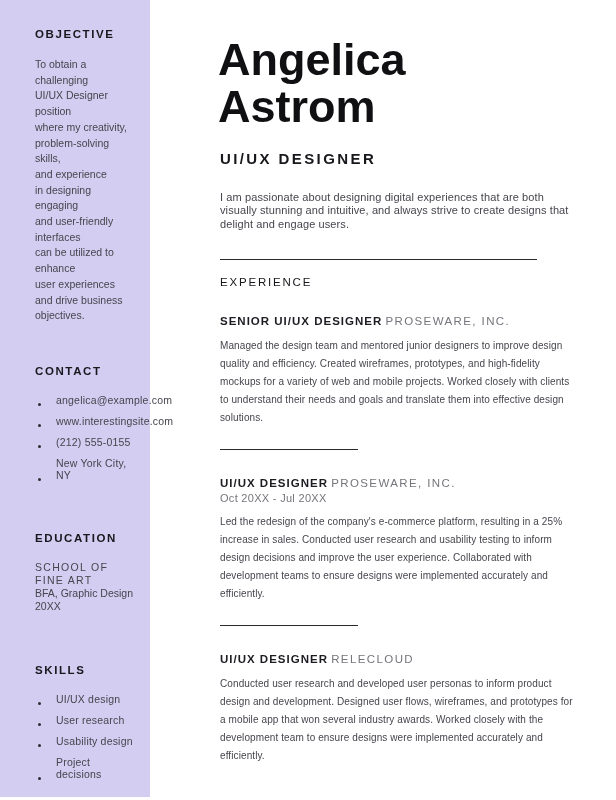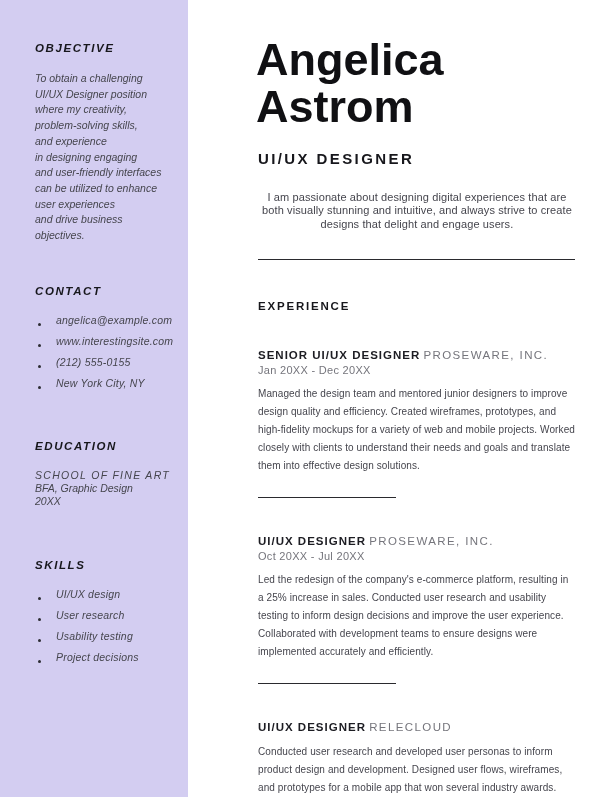--- a/index.html
+++ b/index.html
@@ -21,26 +21,25 @@
   .page {
     width: 616px;
     height: 800px;
     background: #ffffff;
     display: flex;
     position: relative;
   }
 
   
   .sidebar {
-    width: 188px;
+    width: 150px;
     height: 797px;
     background: var(--sidebar-bg);
-    padding: 42px 14px 0 35px;
+    padding: 28px 14px 0 35px;
     flex-shrink: 0;
-    font-style: italic;
   }
   .side-heading {
     font-size: 11.5px;
     font-weight: bold;
     letter-spacing: 1.6px;
     color: var(--heading-text);
     margin-bottom: 17px;
   }
   .objective-text {
     font-size: 10.5px;
@@ -99,37 +98,36 @@
     font-weight: bold;
     letter-spacing: 2.4px;
     color: var(--heading-text);
   }
   .summary {
     margin-top: 24px;
     font-size: 11px;
     line-height: 13.4px;
     color: var(--body-text);
     letter-spacing: 0.1px;
-    text-align: center;
   }
   .divider {
     border: 0;
     border-top: 1.4px solid var(--rule-color);
     margin: 0;
   }
   .divider.long  { width: 317px; margin-top: 28px; }
   .divider.short { width: 138px; margin-top: 22px; }
   .exp-heading {
-    margin-top: 40px;
+    margin-top: 16px;
     font-size: 11.5px;
-    font-weight: bold;
+    font-weight: normal;
     letter-spacing: 1.8px;
     color: var(--heading-text);
   }
-  .job { margin-top: 36px; }
+  .job { margin-top: 26px; }
   .job-head { font-size: 11.5px; line-height: 14px; }
   .job-role {
     font-weight: bold;
     letter-spacing: 1px;
     color: #1c1c22;
   }
   .job-company {
     color: var(--muted-text);
     letter-spacing: 1.4px;
   }
@@ -205,21 +203,21 @@
         <li>
           <span class="dot"></span>
           <span>UI/UX design</span>
         </li>
         <li>
           <span class="dot"></span>
           <span>User research</span>
         </li>
         <li>
           <span class="dot"></span>
-          <span>Usability testing</span>
+          <span>Usability design</span>
         </li>
         <li>
           <span class="dot"></span>
           <span>Project decisions</span>
         </li>
       </ul>
     </section>
 
   </aside>
 
@@ -232,21 +230,20 @@
 
     <hr class="divider long">
 
     <h2 class="exp-heading">EXPERIENCE</h2>
 
     <article class="job">
       <div class="job-head">
         <span class="job-role">SENIOR UI/UX DESIGNER</span>
         <span class="job-company">PROSEWARE, INC.</span>
       </div>
-      <div class="job-dates">Jan 20XX - Dec 20XX</div>
       <p class="job-desc">Managed the design team and mentored junior designers to improve design quality and efficiency. Created wireframes, prototypes, and high-fidelity mockups for a variety of web and mobile projects. Worked closely with clients to understand their needs and goals and translate them into effective design solutions.</p>
     </article>
 
     <hr class="divider short">
 
     <article class="job">
       <div class="job-head">
         <span class="job-role">UI/UX DESIGNER</span>
         <span class="job-company">PROSEWARE, INC.</span>
       </div>

